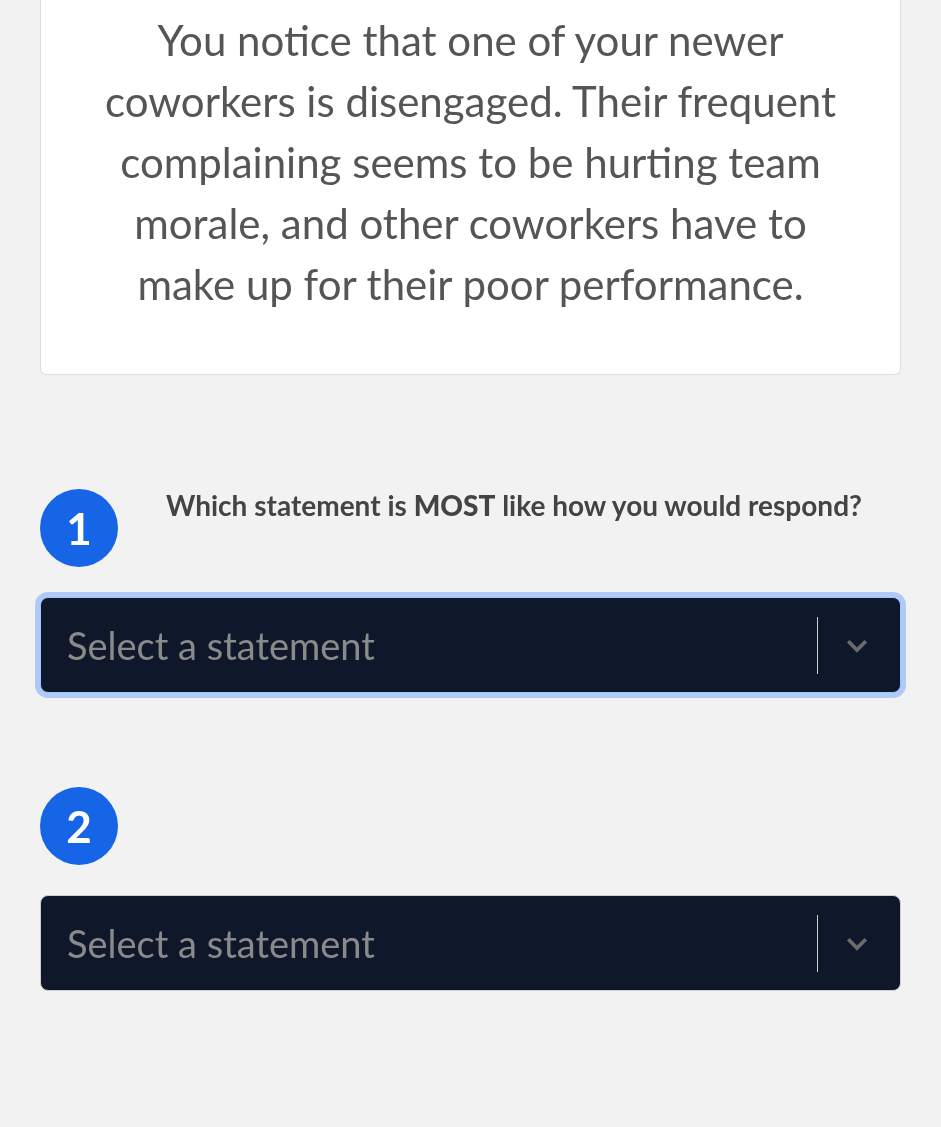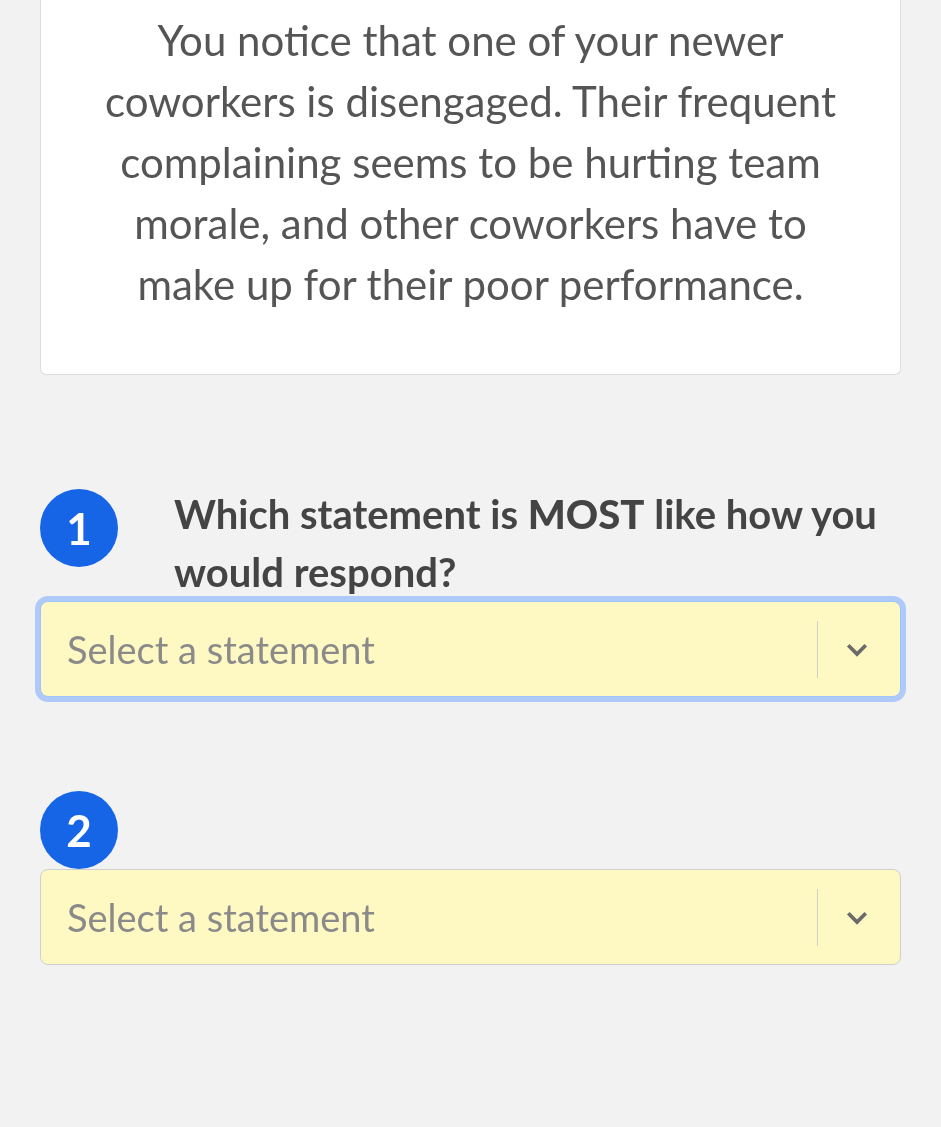--- a/index.html
+++ b/index.html
@@ -52,33 +52,33 @@
     background: #1565e6;
     color: #ffffff;
     font-size: 44px;
     font-weight: 700;
     display: flex;
     align-items: center;
     justify-content: center;
     margin-top: 4px;
   }
   .question-text {
-    font-size: 40px;
+    font-size: 28px;
     line-height: 1.45;
     color: #444;
     font-weight: 700;
-    margin-left: 8px;
   }
   .question-text .pre { font-weight: 700; }
   .question-text .emph { font-weight: 900; }
   .question-text .post { font-weight: 700; }
   .dropdown {
+    margin-top: 30px;
     width: 100%;
     height: 96px;
-    background: #fef9c3;
+    background: #0f172a;
     border: 1px solid #cfcfcf;
     border-radius: 8px;
     display: flex;
     align-items: center;
     padding: 0 26px;
     position: relative;
     cursor: pointer;
   }
   .dropdown.focused {
     border: 1px solid #9ec5ff;

